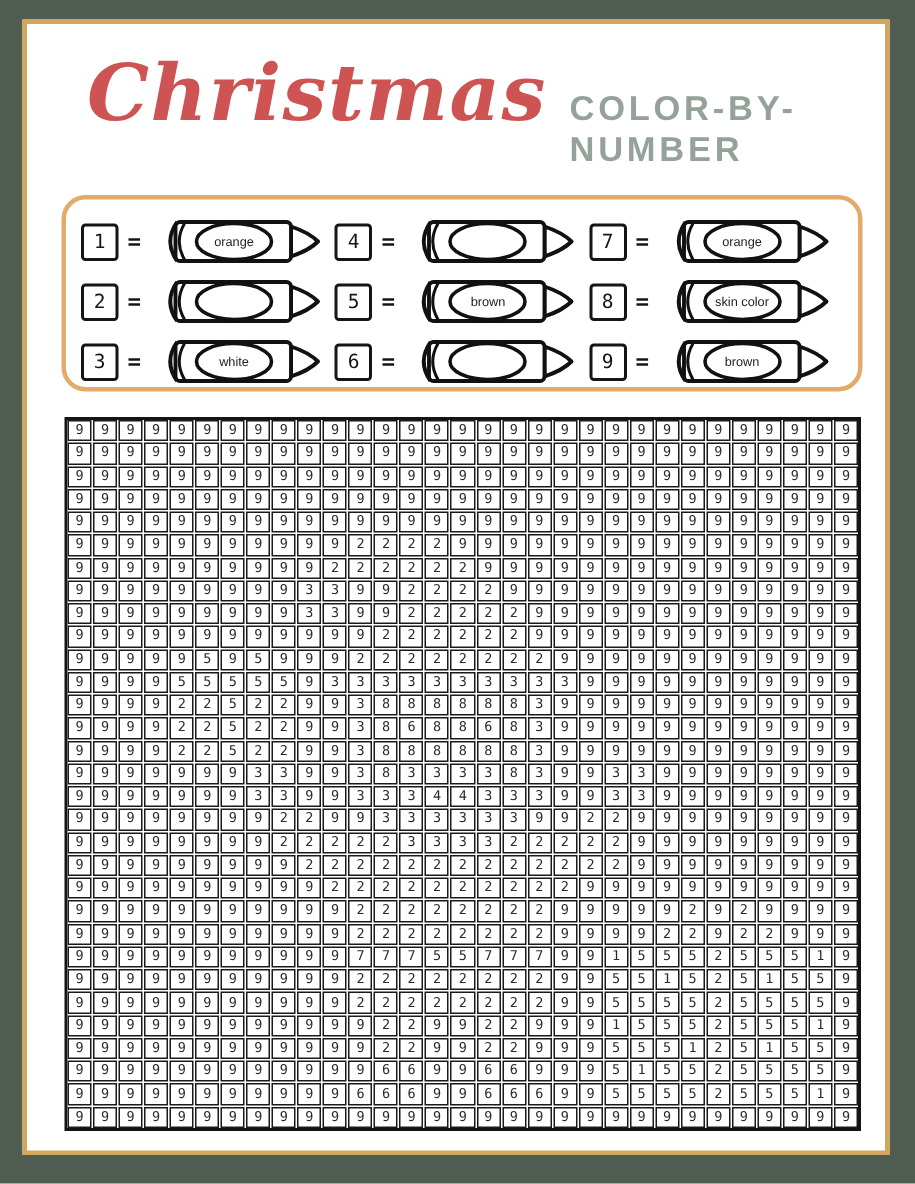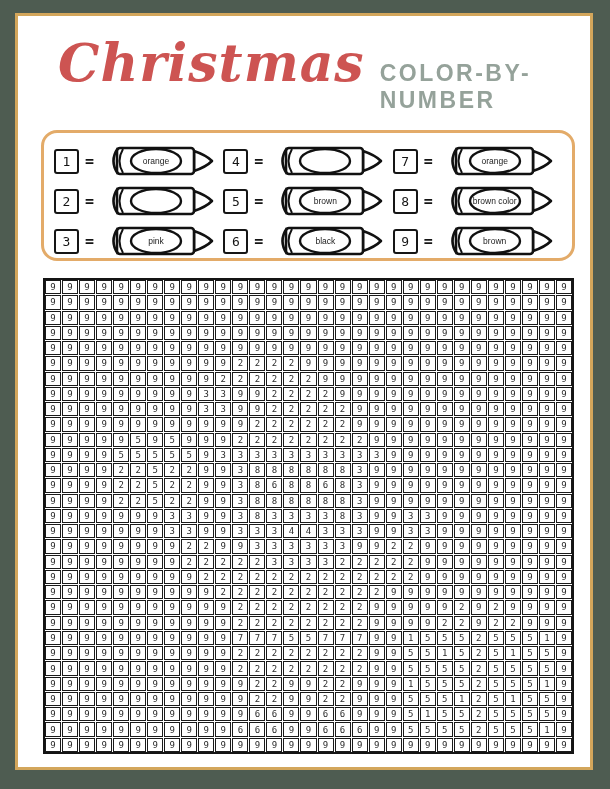--- a/index.html
+++ b/index.html
@@ -141,49 +141,48 @@
         <span class="numbox">8</span>
         <span class="eq">=</span>
         <span class="crayon">
           <svg width="118" height="40" viewBox="0 0 118 40">
             <path d="M94 10 Q 106 14 112 20 Q 106 26 94 30 Z" fill="#fff" stroke="#111" stroke-width="2.6" stroke-linejoin="round"></path>
             <rect x="17" y="7" width="77" height="26" rx="3" fill="#fff" stroke="#111" stroke-width="2.6"></rect>
             <path d="M18 7 Q 9 20 18 33" fill="none" stroke="#111" stroke-width="2.6"></path>
             <path d="M23 8 Q 16 20 23 32" fill="none" stroke="#111" stroke-width="2"></path>
             <ellipse cx="56" cy="20" rx="25" ry="12" fill="#fff" stroke="#111" stroke-width="2.4"></ellipse>
           </svg>
-          <span class="crayon-label">brown color</span>
+          <span class="crayon-label">skin color</span>
         </span>
       </div>
       <div class="legend-entry">
         <span class="numbox">3</span>
         <span class="eq">=</span>
         <span class="crayon">
           <svg width="118" height="40" viewBox="0 0 118 40">
             <path d="M94 10 Q 106 14 112 20 Q 106 26 94 30 Z" fill="#fff" stroke="#111" stroke-width="2.6" stroke-linejoin="round"></path>
             <rect x="17" y="7" width="77" height="26" rx="3" fill="#fff" stroke="#111" stroke-width="2.6"></rect>
             <path d="M18 7 Q 9 20 18 33" fill="none" stroke="#111" stroke-width="2.6"></path>
             <path d="M23 8 Q 16 20 23 32" fill="none" stroke="#111" stroke-width="2"></path>
             <ellipse cx="56" cy="20" rx="25" ry="12" fill="#fff" stroke="#111" stroke-width="2.4"></ellipse>
           </svg>
-          <span class="crayon-label">pink</span>
+          <span class="crayon-label">white</span>
         </span>
       </div>
       <div class="legend-entry">
         <span class="numbox">6</span>
         <span class="eq">=</span>
         <span class="crayon">
           <svg width="118" height="40" viewBox="0 0 118 40">
             <path d="M94 10 Q 106 14 112 20 Q 106 26 94 30 Z" fill="#fff" stroke="#111" stroke-width="2.6" stroke-linejoin="round"></path>
             <rect x="17" y="7" width="77" height="26" rx="3" fill="#fff" stroke="#111" stroke-width="2.6"></rect>
             <path d="M18 7 Q 9 20 18 33" fill="none" stroke="#111" stroke-width="2.6"></path>
             <path d="M23 8 Q 16 20 23 32" fill="none" stroke="#111" stroke-width="2"></path>
             <ellipse cx="56" cy="20" rx="25" ry="12" fill="#fff" stroke="#111" stroke-width="2.4"></ellipse>
           </svg>
-          <span class="crayon-label">black</span>
         </span>
       </div>
       <div class="legend-entry">
         <span class="numbox">9</span>
         <span class="eq">=</span>
         <span class="crayon">
           <svg width="118" height="40" viewBox="0 0 118 40">
             <path d="M94 10 Q 106 14 112 20 Q 106 26 94 30 Z" fill="#fff" stroke="#111" stroke-width="2.6" stroke-linejoin="round"></path>
             <rect x="17" y="7" width="77" height="26" rx="3" fill="#fff" stroke="#111" stroke-width="2.6"></rect>
             <path d="M18 7 Q 9 20 18 33" fill="none" stroke="#111" stroke-width="2.6"></path>

